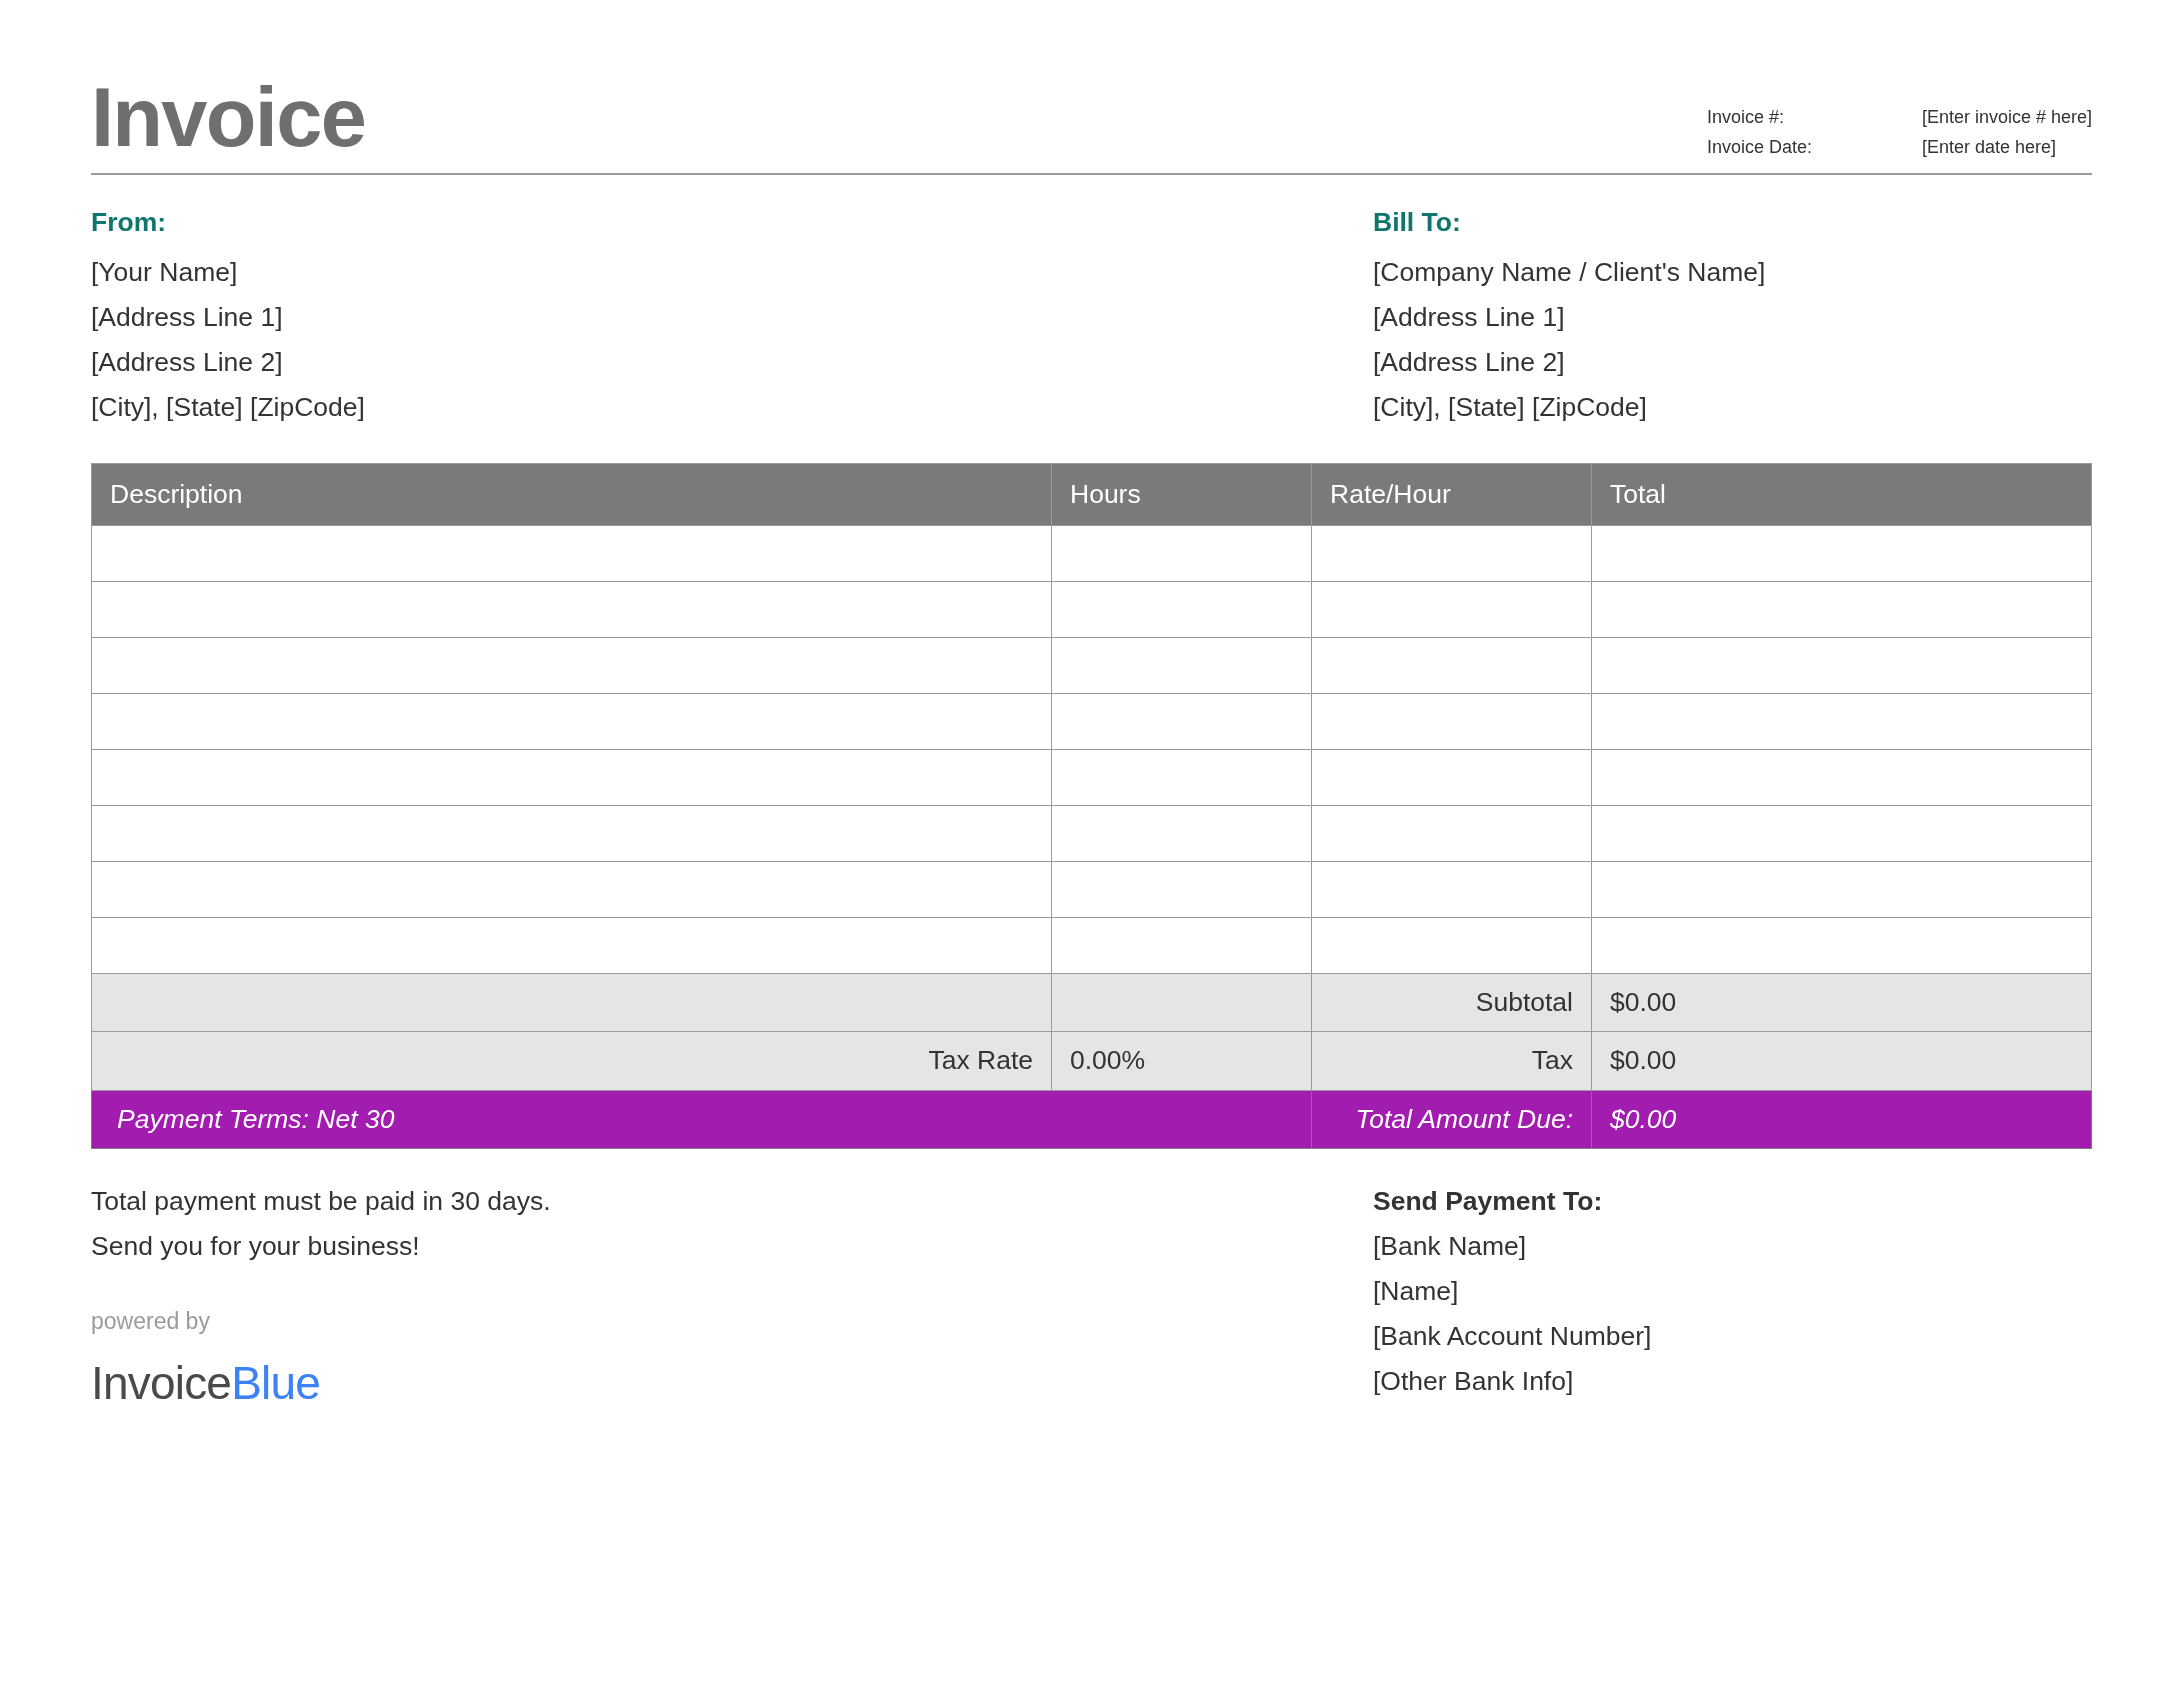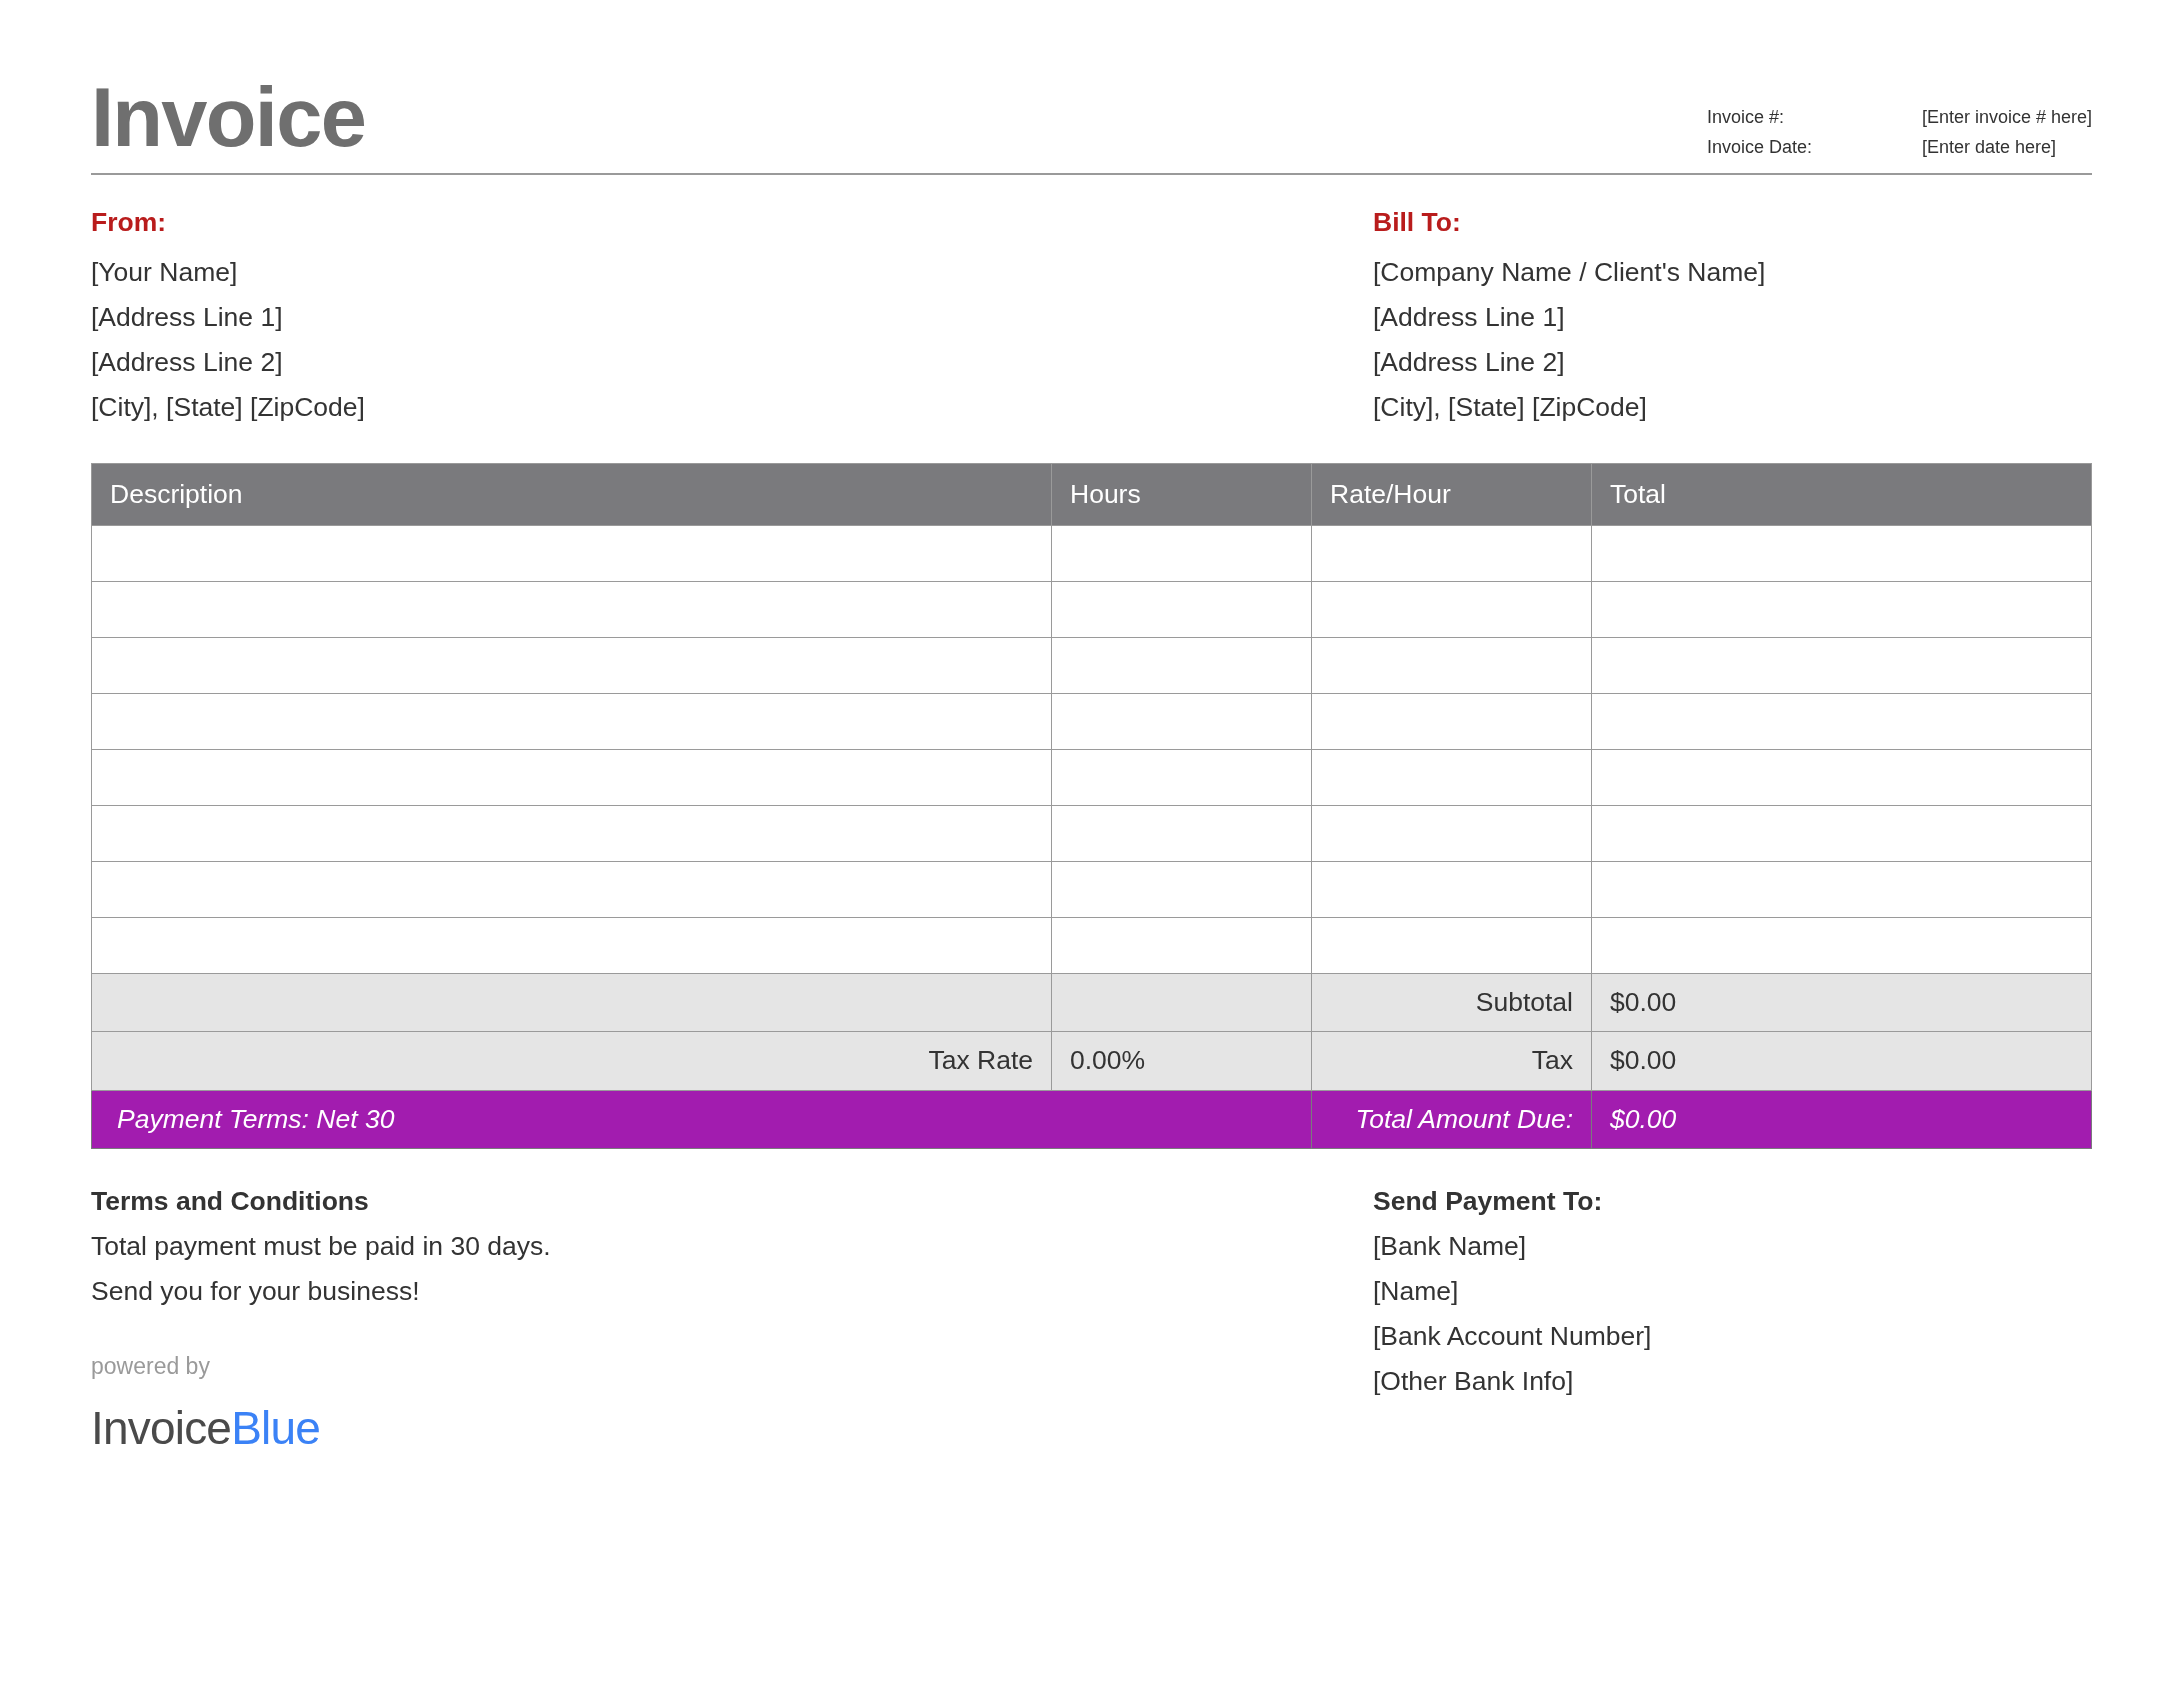--- a/index.html
+++ b/index.html
@@ -37,21 +37,21 @@
     justify-content: space-between;
     margin-bottom: 33px;
   }
   .address-block {
     font-size: 26.5px;
     line-height: 1.7;
     color: #333;
   }
   .address-block .heading {
     font-weight: bold;
-    color: #b91c1c;
+    color: #0f766e;
     margin-bottom: 5px;
   }
   .address-right { width: 719px; }
   table.invoice {
     width: 100%;
     border-collapse: collapse;
     font-size: 26.5px;
   }
   table.invoice th {
     background: #7a7a7d;
@@ -211,21 +211,20 @@
     <tr>
       <td class="total-row" colspan="2" style="padding-left:25px;">Payment Terms: Net 30</td>
       <td class="total-row right">Total Amount Due:</td>
       <td class="total-row">$0.00</td>
     </tr>
   </tbody>
 </table>
 
 <div class="footer">
   <div>
-    <div class="heading">Terms and Conditions</div>
     <div>Total payment must be paid in 30 days.</div>
     <div>Send you for your business!</div>
     <div class="powered">powered by</div>
     <div class="logo">
       <span class="g">Invoice</span><span class="b">Blue</span>
     </div>
   </div>
   <div class="footer-right">
     <div class="heading">Send Payment To:</div>
     <div>[Bank Name]</div>

